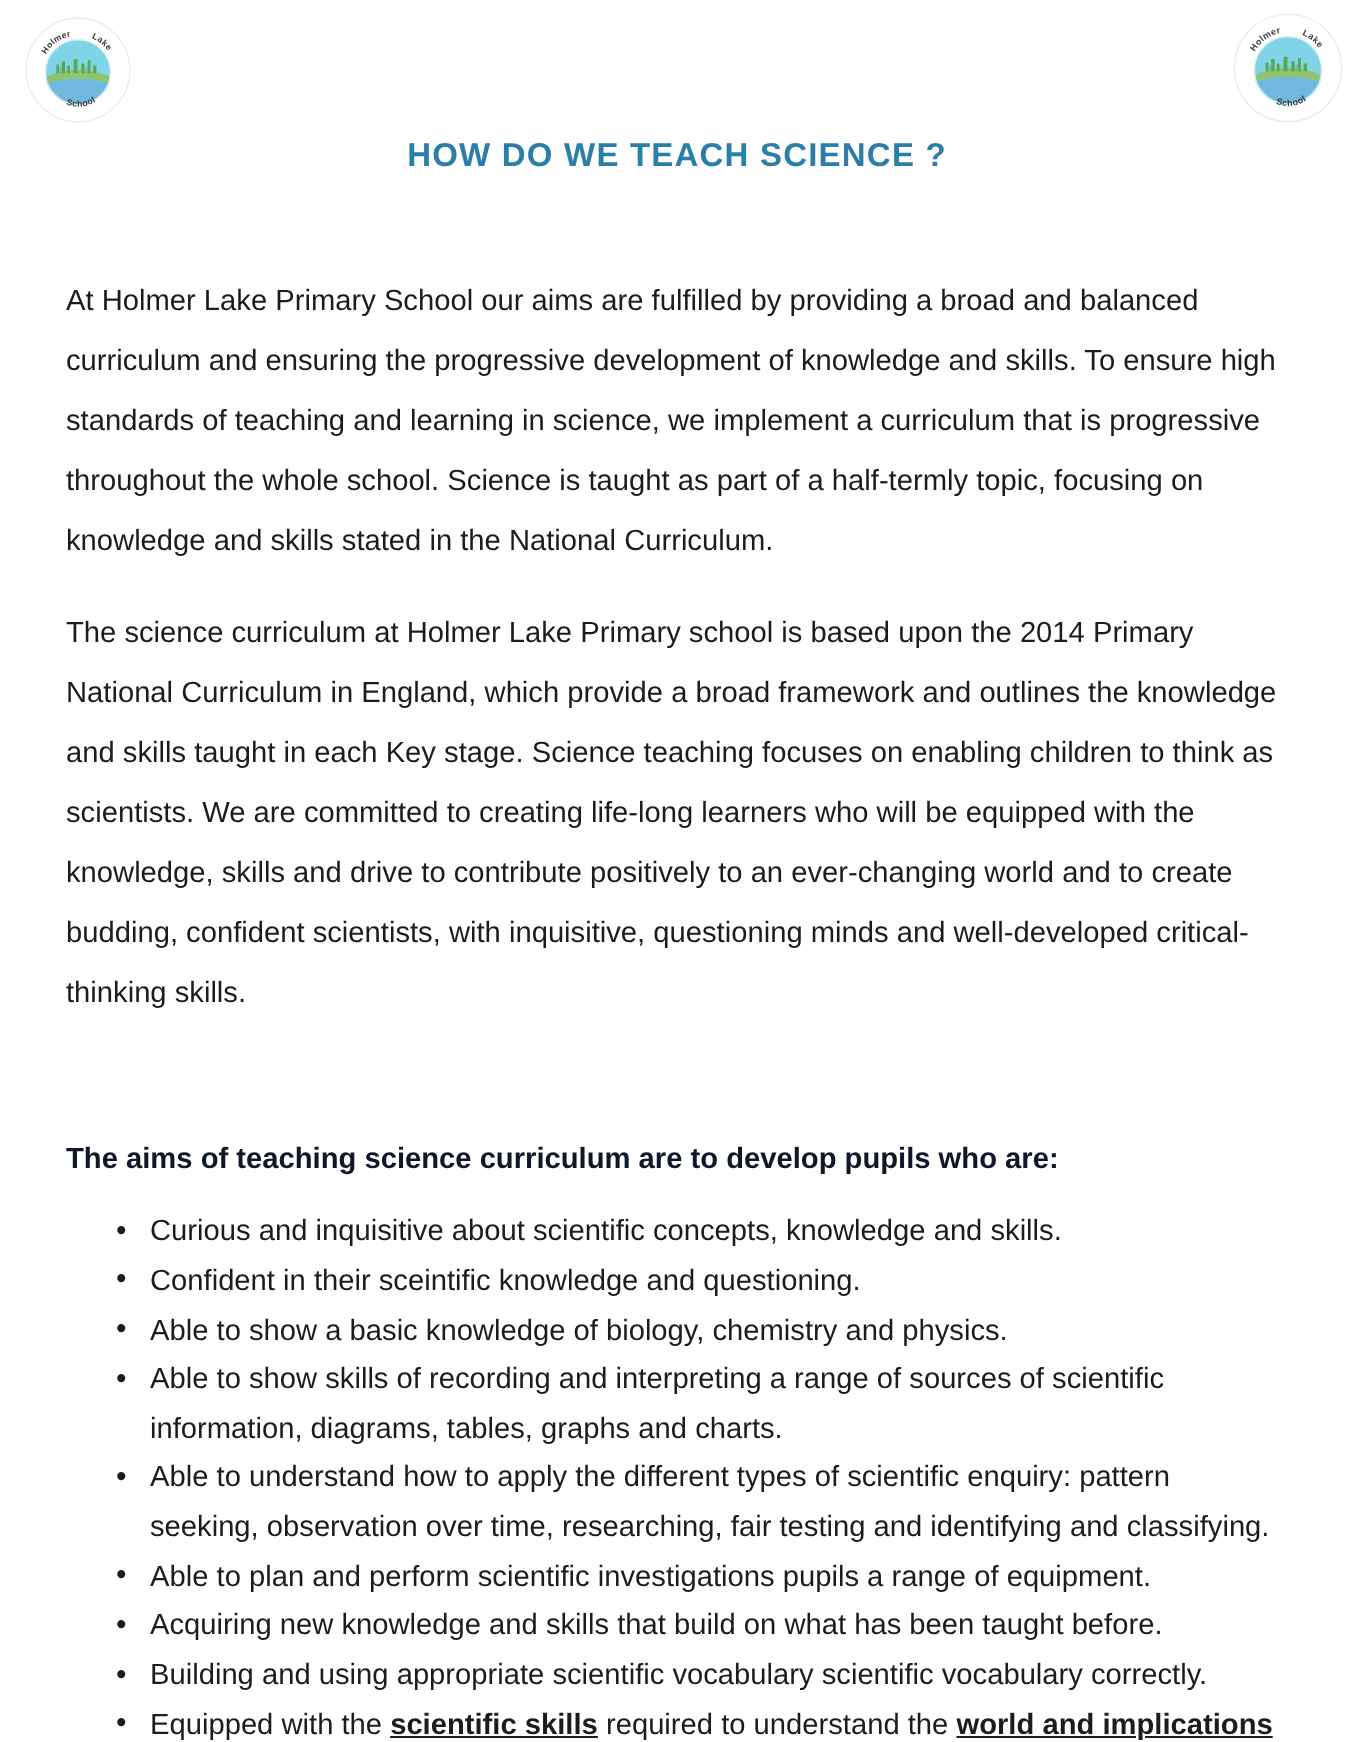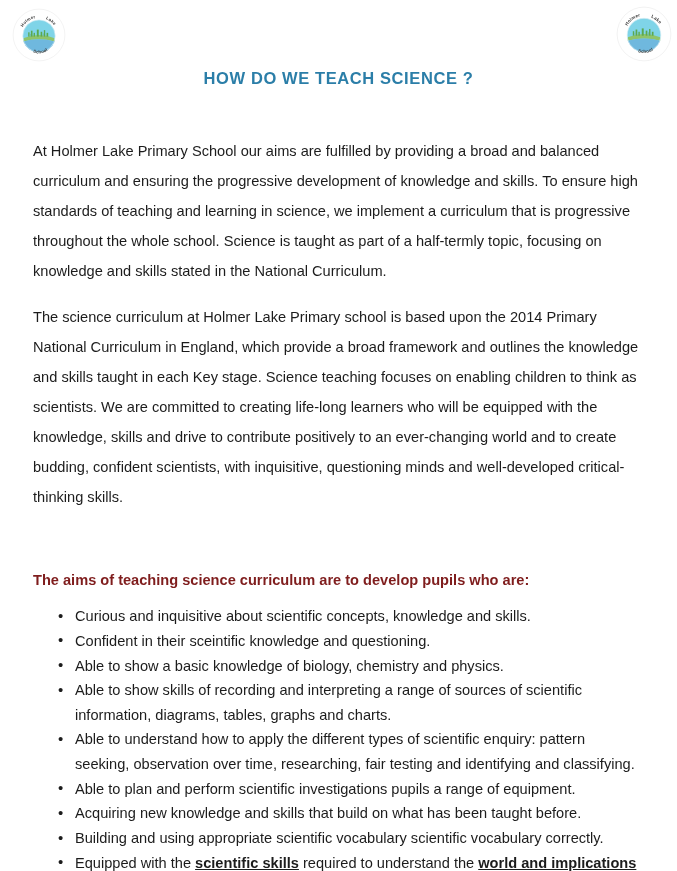--- a/index.html
+++ b/index.html
@@ -72,21 +72,21 @@
     color: #1c1c1c;
     text-align: left;
   }
   p.para.tight { margin-bottom: 0; }
 
   .aims-heading {
     margin: 0;
     font-size: 14.6px;
     font-weight: 700;
     line-height: 24px;
-    color: #7f1d1d;
+    color: #0f172a;
   }
 
   ul.aims {
     list-style: none;
     margin: 12px 0 0 0;
     padding: 0;
   }
   ul.aims > li {
     position: relative;
     padding-left: 42px;

